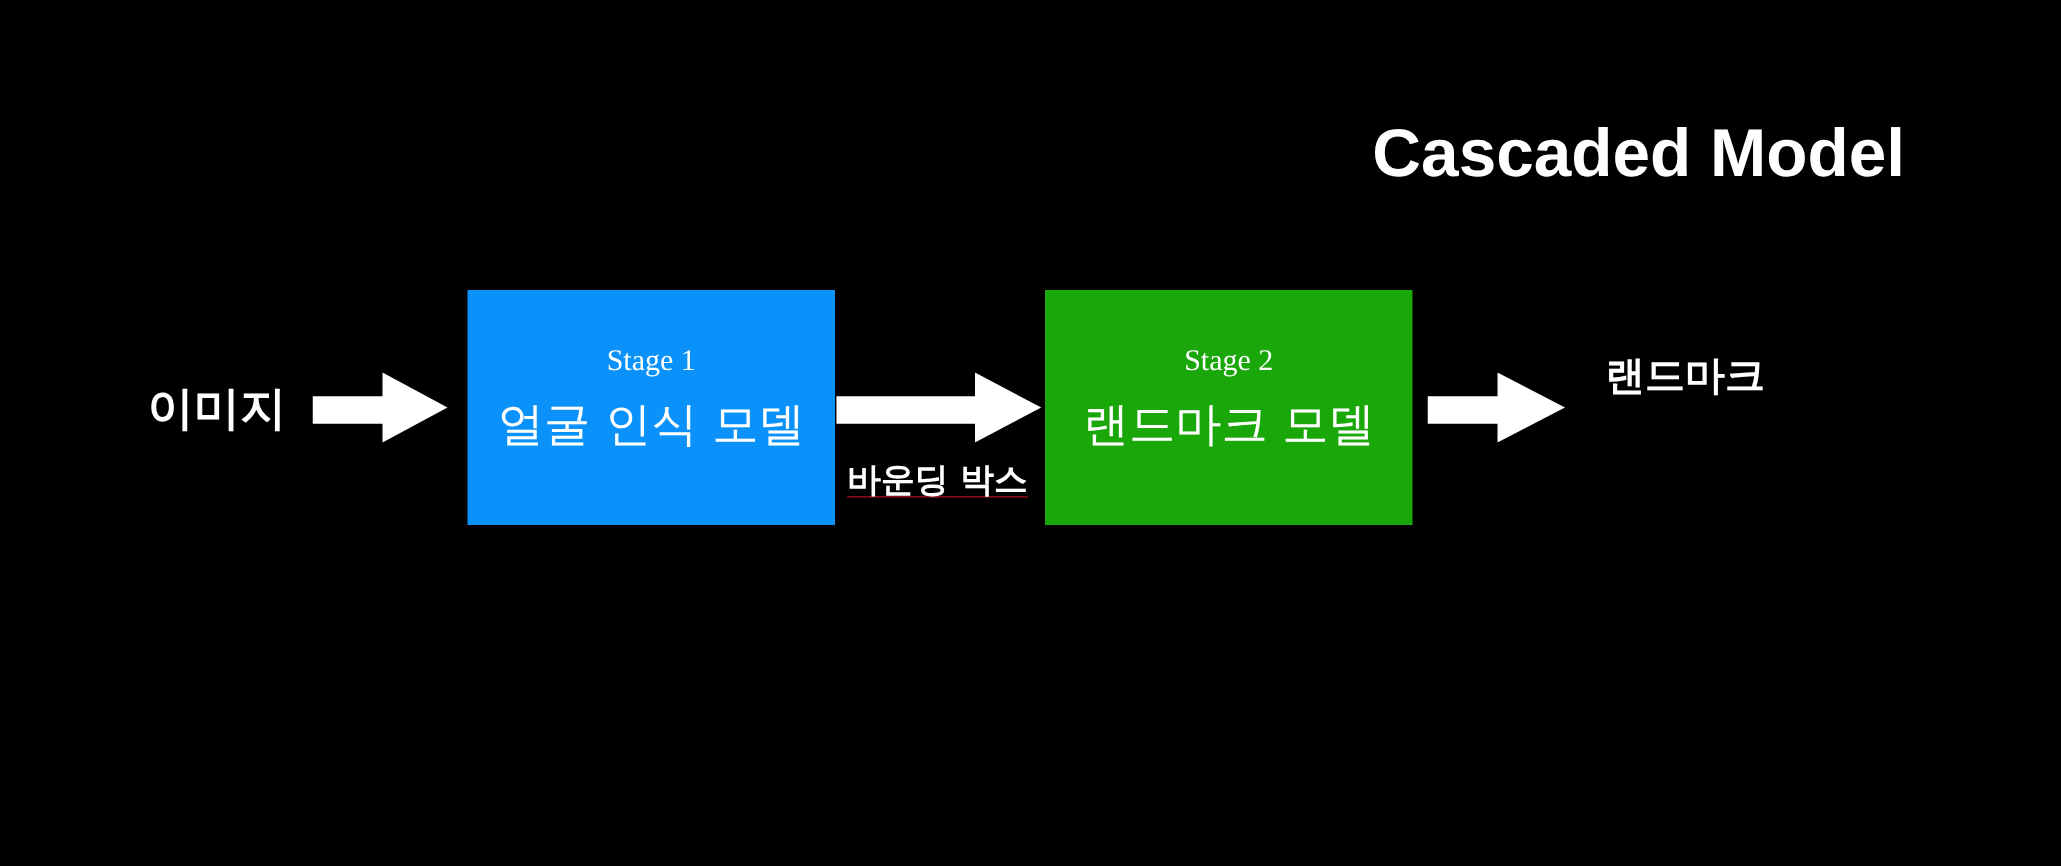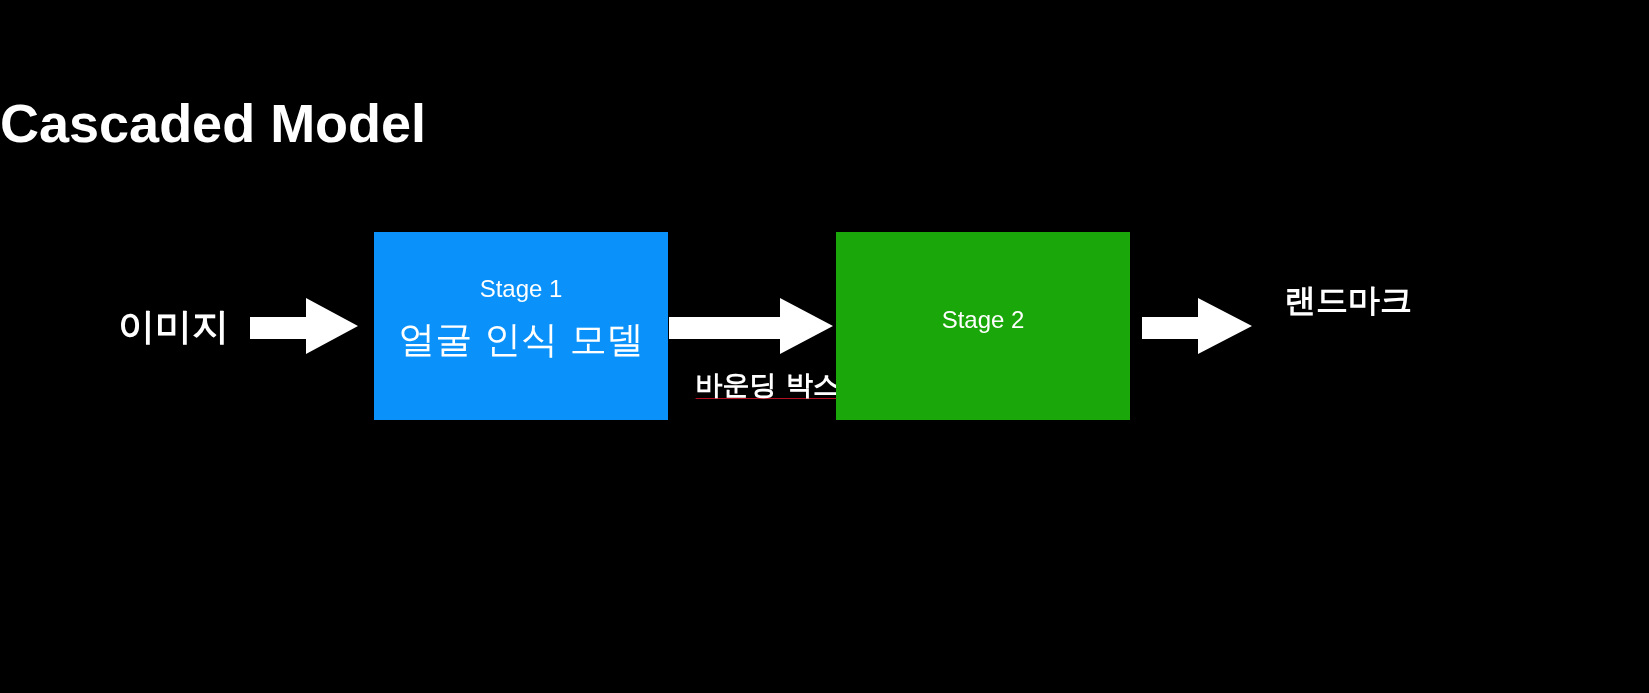--- a/index.html
+++ b/index.html
@@ -1,41 +1,41 @@
 <!DOCTYPE html>
 <html><head>
   <meta charset="utf-8">
   <style>
     html, body { margin: 0; padding: 0; }
     body {
       width: 1649px; height: 693px; background: #000000; position: relative; overflow: hidden;
       font-family: "DejaVu Sans", "Liberation Sans", sans-serif; color: #ffffff;
     }
     .title {
-      position: absolute; left: 0; width: 1524px; top: 92px; text-align: left;
+      position: absolute; left: 0; width: 1524px; top: 92px; text-align: right;
       font-family: "Liberation Sans", sans-serif; font-weight: bold; font-size: 54px; letter-spacing: 0px;
     }
     .label {
       position: absolute; font-weight: bold; text-align: center; white-space: nowrap;
     }
     .input-label { left: 118px; top: 302px; font-size: 37px; text-align: right; }
     .output-label { left: 1268px; top: 275px; width: 160px; font-size: 32px; line-height: 50px; }
     .box {
       position: absolute; top: 232px; height: 188px; width: 294px;
       display: flex; flex-direction: column; align-items: center; justify-content: center;
     }
     .box1 { left: 374px; background: #0a92fa; }
     .box2 { left: 836px; background: #1aa70a; }
-    .stage { font-family: Liberation Sans, sans-serif; font-size: 24px; margin-top: -12px; }
+    .stage { font-family: Liberation Serif, serif; font-size: 24px; margin-top: -12px; }
     .model { font-size: 37px; margin-top: 12px; }
     .mid-label {
       position: absolute; left: 660px; width: 180px; top: 360px; text-align: center;
       font-weight: bold; font-size: 27px; line-height: 50px;
     }
-    .mid-label .line1 { text-decoration: underline; text-decoration-color: #b01020; text-decoration-thickness: 1px; text-underline-offset: 4px; text-align: right; }
+    .mid-label .line1 { text-decoration: underline; text-decoration-color: #b01020; text-decoration-thickness: 1px; text-underline-offset: 4px; }
     svg.arrow { position: absolute; }
   </style>
 </head>
 <body>
 
 <div class="title">Cascaded Model</div>
 
 <div class="label input-label">이미지</div>
 
 <svg class="arrow" style="left:250px;top:298px" width="110" height="56" viewBox="0 0 110 56">
@@ -50,20 +50,21 @@
 <svg class="arrow" style="left:669px;top:298px" width="166" height="56" viewBox="0 0 166 56">
   <polygon points="0,19 111,19 111,0 164,28 111,56 111,41 0,41" fill="#ffffff"></polygon>
 </svg>
 
 <div class="mid-label">
   <div class="line1">바운딩 박스</div>
 </div>
 
 <div class="box box2">
   <div class="stage">Stage 2</div>
+  <div class="model">랜드마크 모델</div>
 </div>
 
 <svg class="arrow" style="left:1142px;top:298px" width="112" height="56" viewBox="0 0 112 56">
   <polygon points="0,19 56,19 56,0 110,28 56,56 56,41 0,41" fill="#ffffff"></polygon>
 </svg>
 
 <div class="label output-label">
   <div>랜드마크</div>
 </div>
 

